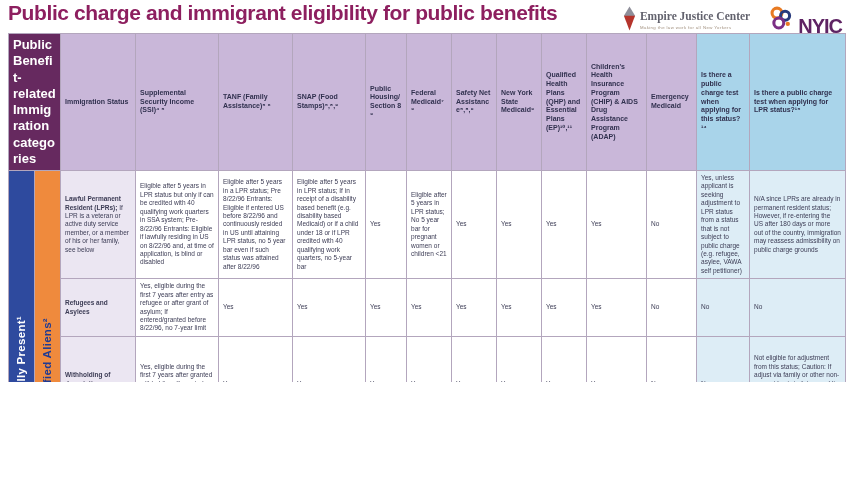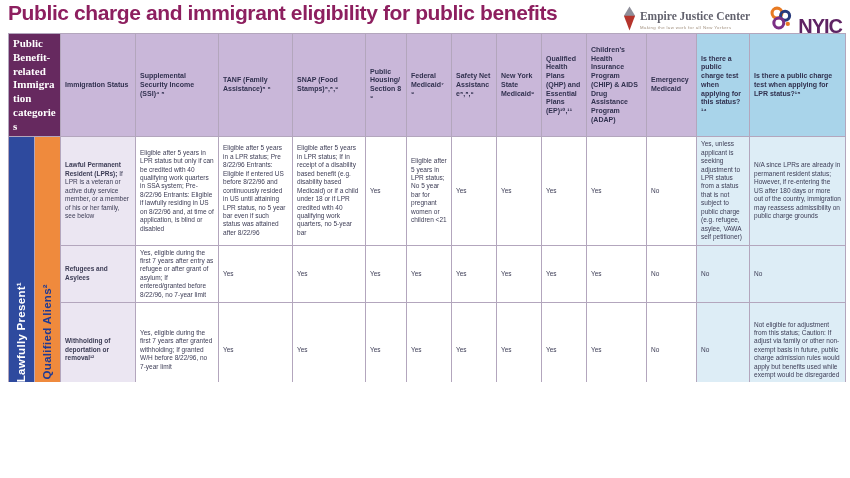--- a/index.html
+++ b/index.html
@@ -15,21 +15,21 @@
   .ejc-name{font-family:"Liberation Serif","DejaVu Serif",serif;font-size:11.5px;color:#63636e;
             font-weight:700;line-height:1;}
   .ejc-tag{font-size:4.3px;color:#a08f7d;letter-spacing:.4px;margin-top:2px;}
   .nyic{display:flex;align-items:flex-end;gap:3px;}
   .nyic-name{font-size:20px;font-weight:800;color:#5e2363;letter-spacing:-1px;line-height:1;}
 
   table{position:absolute;left:8px;top:33px;width:837px;border-collapse:collapse;table-layout:fixed;}
   th,td{border:1px solid #b3a6bd;padding:3px 4px;vertical-align:middle;text-align:left;
         overflow:hidden;word-wrap:break-word;}
   th{background:#c9b7d9;color:#31314f;font-size:7px;line-height:1.25;font-weight:700;}
-  th.dark{background:#66295f;color:#fff;font-size:11px;font-family:Liberation Serif, serif;}
+  th.dark{background:#66295f;color:#fff;font-size:13px;}
   th.hblue{background:#a9d4ea;}
   td{font-size:6.5px;line-height:1.3;color:#3c3c55;background:#fff;}
   td.status{background:#ebe6f2;}
   td.status .b{font-weight:700;}
   td.blue{background:#ddedf6;}
   td.bar{padding:0;text-align:center;vertical-align:middle;}
   .barblue{background:#2e4a9e;}
   .barorange{background:#ef8a3d;}
   .vtext{display:inline-block;writing-mode:vertical-rl;transform:rotate(180deg);
          font-weight:700;font-size:11.5px;letter-spacing:.3px;white-space:nowrap;}

